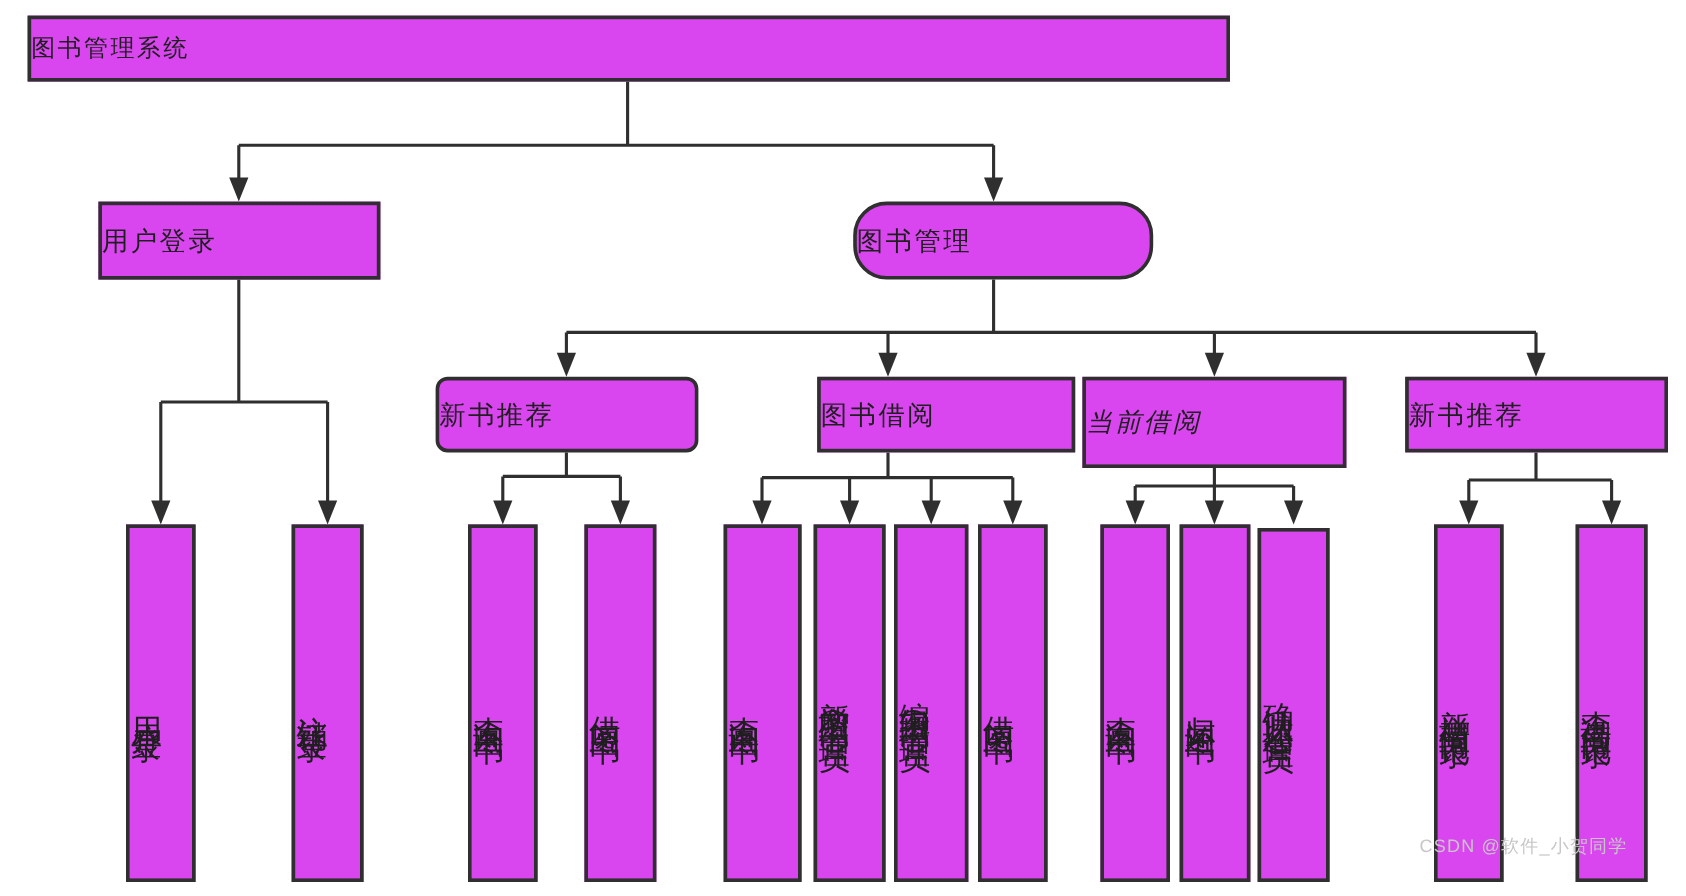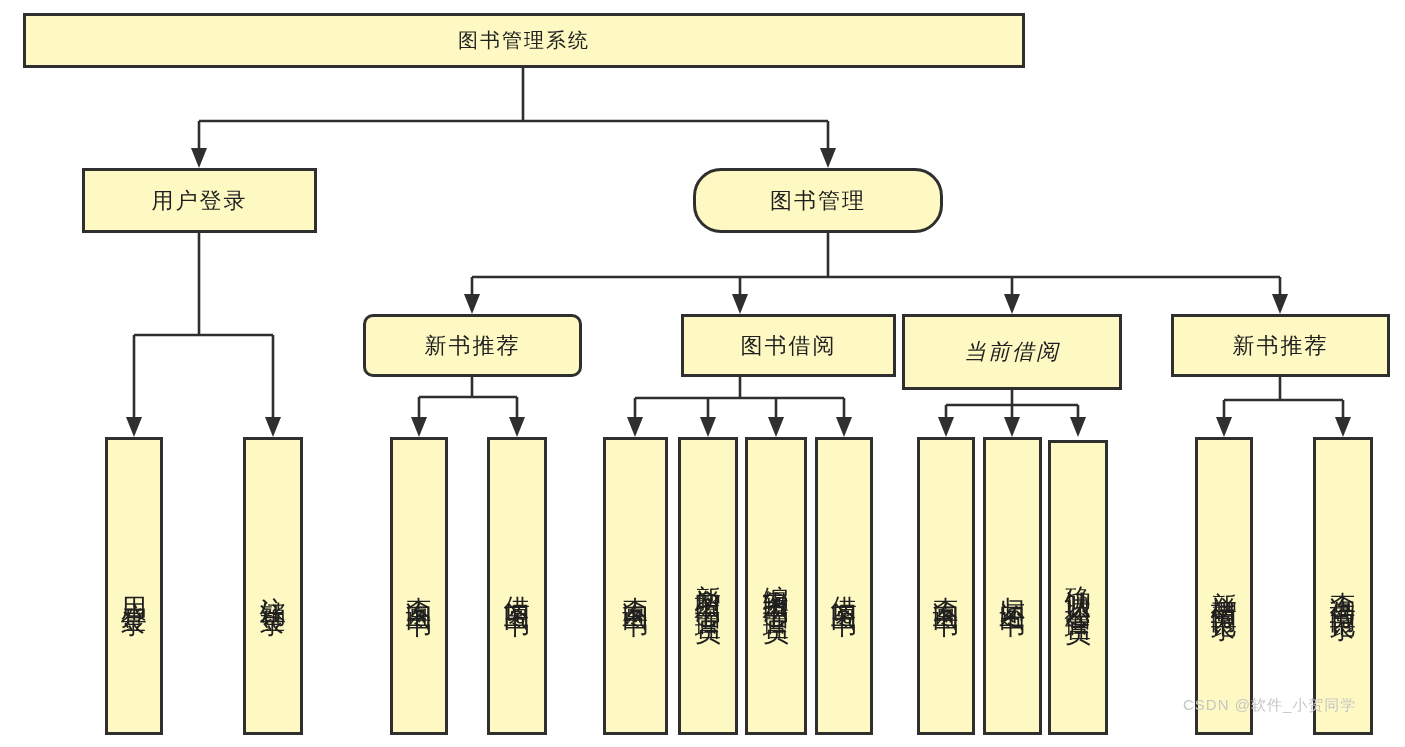--- a/index.html
+++ b/index.html
@@ -5,23 +5,23 @@
   html,body{margin:0;padding:0;}
   body{
     width:1405px;height:747px;position:relative;background:#ffffff;
     font-family:"Liberation Sans","DejaVu Sans",sans-serif;
     overflow:hidden;
   }
   #connectors{position:absolute;left:0;top:0;width:1405px;height:747px;pointer-events:none;}
   #connectors path{stroke:var(--line,#2f2f2f);stroke-width:2.6;fill:none;}
   #connectors polygon{fill:var(--line,#2f2f2f);stroke:none;}
   .box{
-    position:absolute;box-sizing:border-box;background:#fef9c3;
+    position:absolute;box-sizing:border-box;background:#d946ef;
     border:3px solid var(--line,#2f2f2f);color:var(--text,#1f1f1f);
-    display:flex;align-items:center;justify-content:center;
+    display:flex;align-items:center;justify-content:flex-start;
   }
   .root-box{font-size:20px;letter-spacing:2px;}
   .h-box{font-size:22px;letter-spacing:2px;}
   .v-box span{
     writing-mode:vertical-rl;text-orientation:mixed;
     font-size:26px;letter-spacing:5px;line-height:1.1;white-space:nowrap;
   }
   .watermark{
     position:absolute;left:1183px;top:696px;font-size:15px;letter-spacing:1px;
     color:var(--wm,#c6c6c6);white-space:nowrap;z-index:5;
@@ -73,21 +73,21 @@
   </g>
 </svg>
 
 <div class="box root-box" style="left:23px;top:13px;width:1002px;height:55px;">
   <span>图书管理系统</span>
 </div>
 
 <div class="box h-box" style="left:82px;top:168px;width:235px;height:65px;">
   <span>用户登录</span>
 </div>
-<div class="box h-box" style="left:693px;top:168px;width:250px;height:65px;border-radius:28px;">
+<div class="box h-box" style="left:711px;top:168px;width:250px;height:65px;border-radius:28px;">
   <span>图书管理</span>
 </div>
 
 <div class="box h-box" style="left:363px;top:314px;width:219px;height:63px;border-radius:10px;">
   <span>新书推荐</span>
 </div>
 <div class="box h-box" style="left:633px;top:314px;width:215px;height:63px;margin-left:48px;">
   <span>图书借阅</span>
 </div>
 <div class="box h-box" style="left:902px;top:314px;width:220px;height:76px;font-style:italic;">

